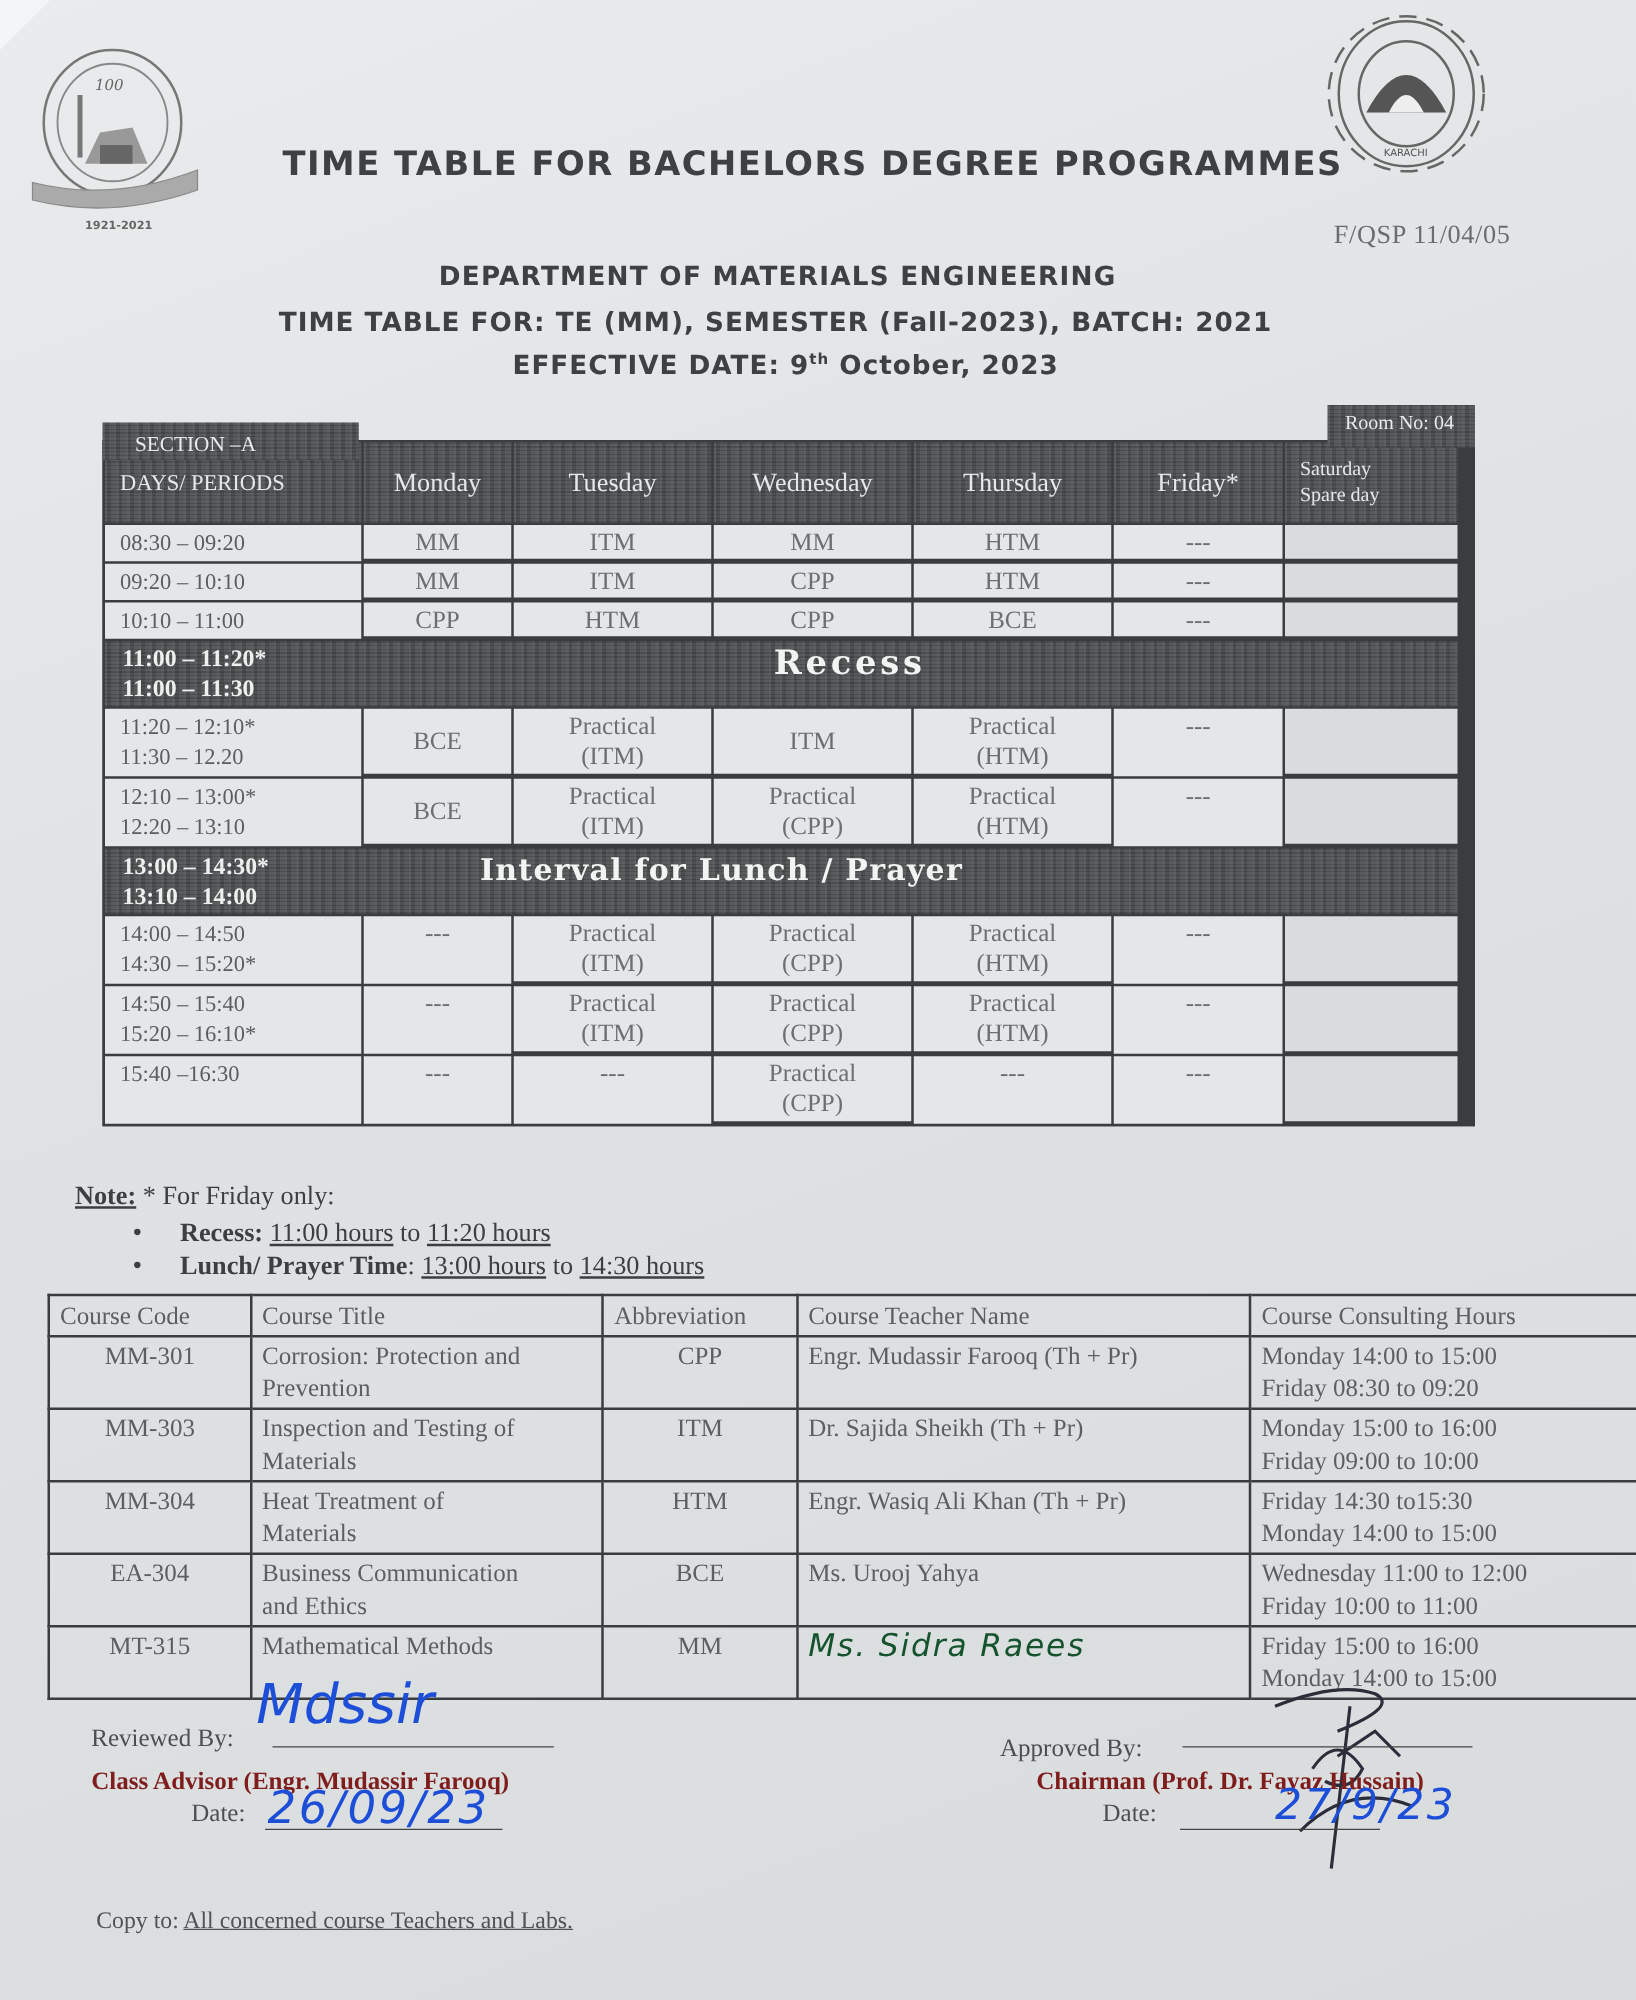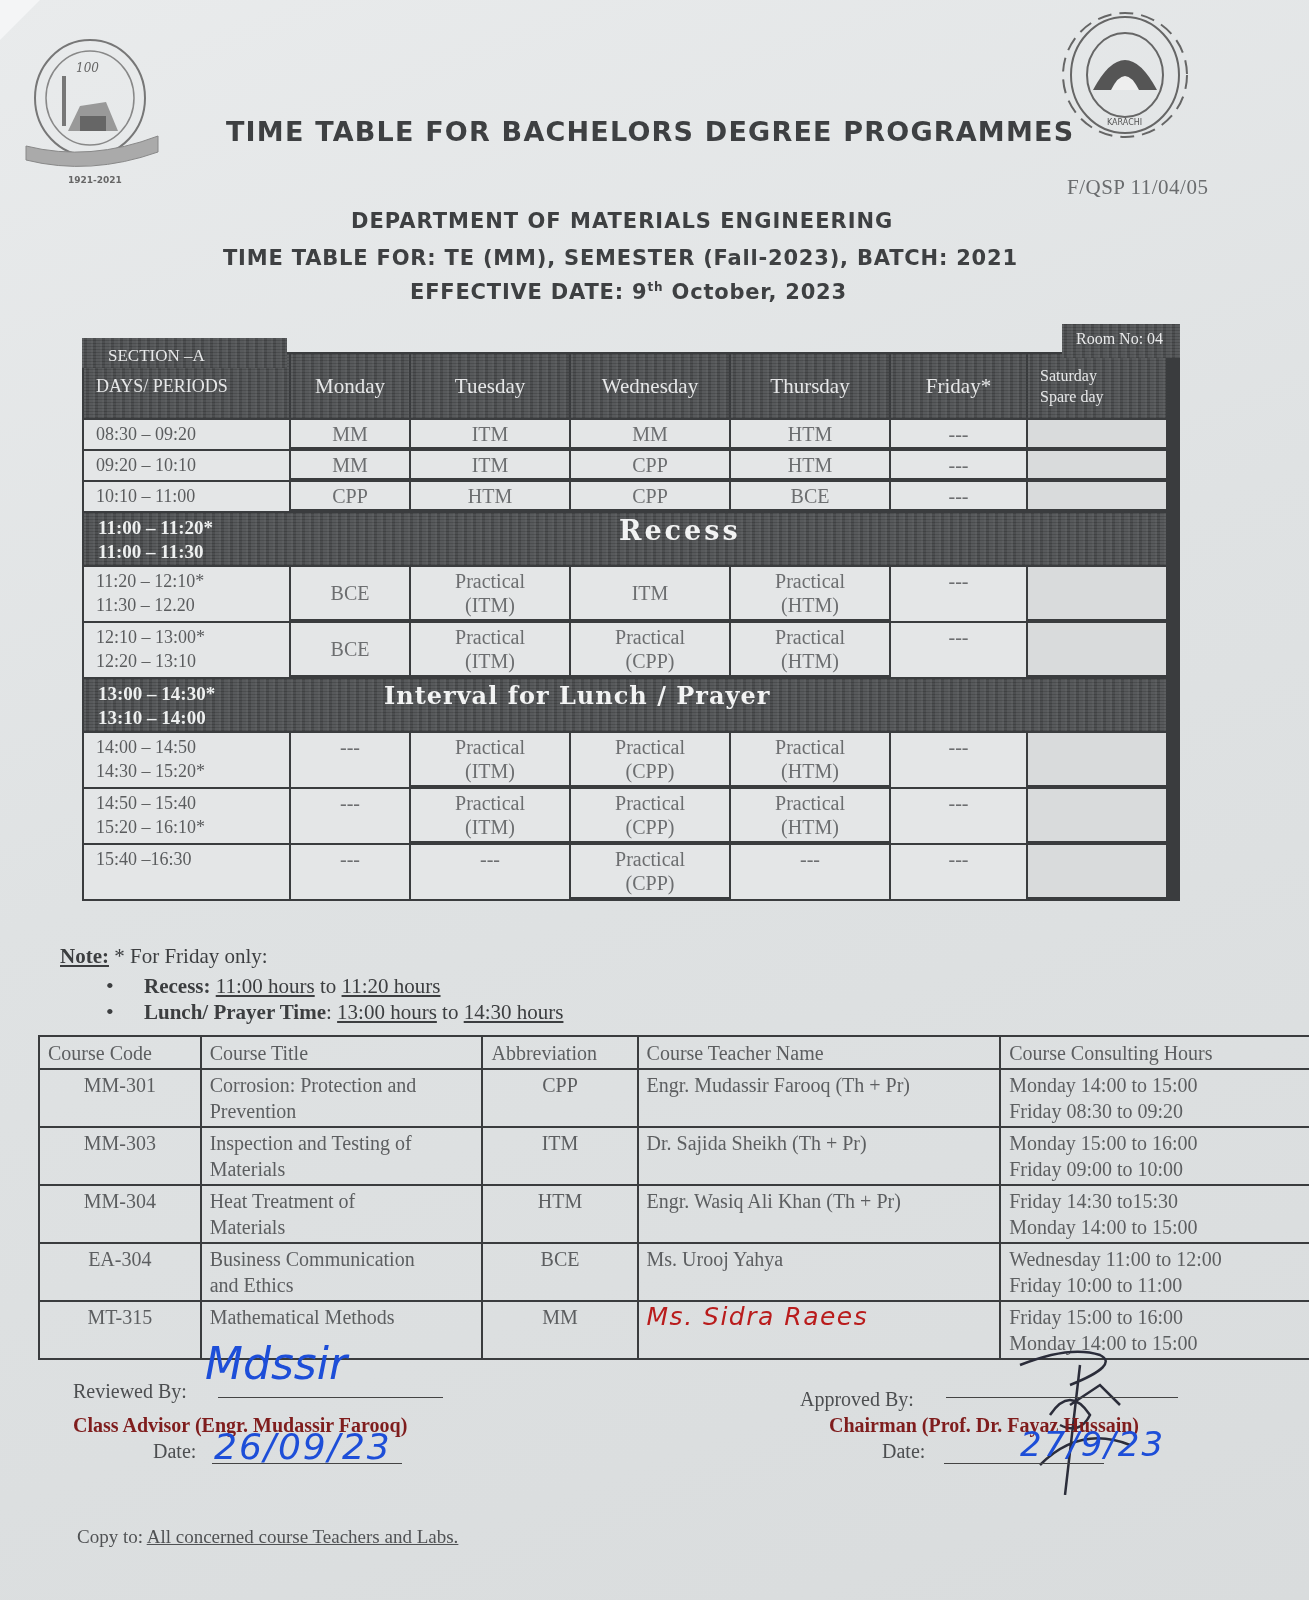--- a/index.html
+++ b/index.html
@@ -99,21 +99,21 @@
   .note .u { text-decoration: underline; }
 
   
   .ct { position: absolute; left: 38px; top: 1035px; width: 1304px; border-collapse: collapse; }
   .ct td, .ct th {
     border: 2px solid #3a3c3e; font-size: 20px; color: #5c5e60; font-weight: normal;
     vertical-align: top; padding: 2px 8px; line-height: 26px; text-align: left;
   }
   .ct th { padding-top: 3px; height: 22px; }
   .ct td.c { text-align: center; }
-  .ct .hand { font-family: "DejaVu Sans", sans-serif; font-style: italic; color: #b91c1c; font-size: 25px; letter-spacing: 1.5px; }
+  .ct .hand { font-family: "DejaVu Sans", sans-serif; font-style: italic; color: #14532d; font-size: 25px; letter-spacing: 1.5px; }
 
   
   .sig { position: absolute; font-size: 20px; color: #4c4e50; white-space: nowrap; }
   .sig b { color: #7f1d1d; }
   .line { position: absolute; border-top: 1.5px solid #444; }
   .hand-sig { position: absolute; font-family: "DejaVu Sans", sans-serif; font-style: italic; color: #1d4ed8; }
   .copy { position: absolute; left: 77px; top: 1526px; font-size: 19px; color: #505254; }
   .copy .u { text-decoration: underline; }
 </style>
 </head>

